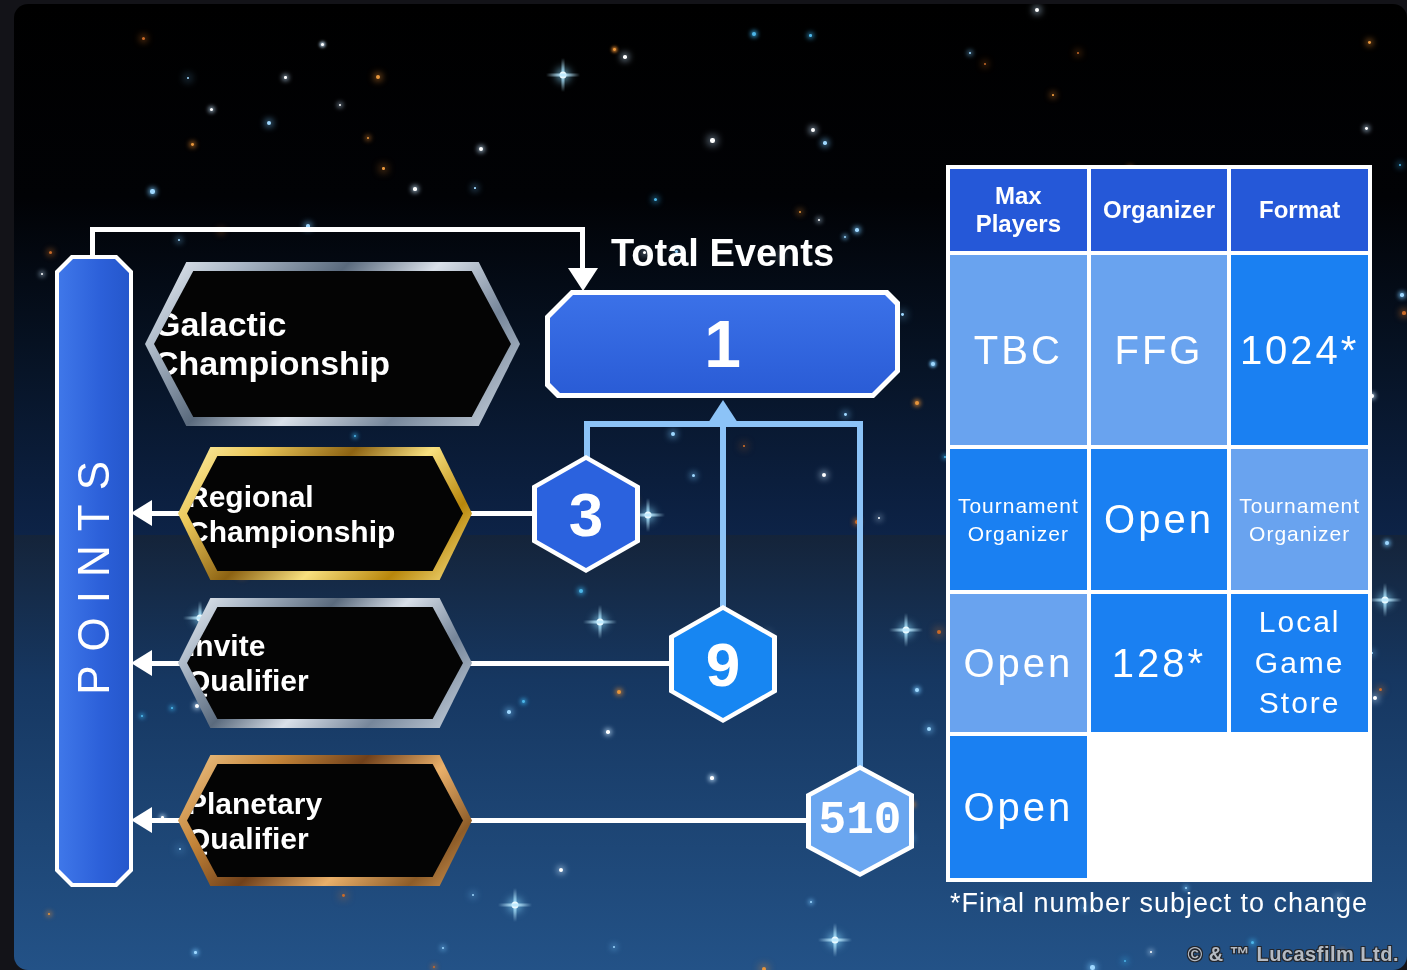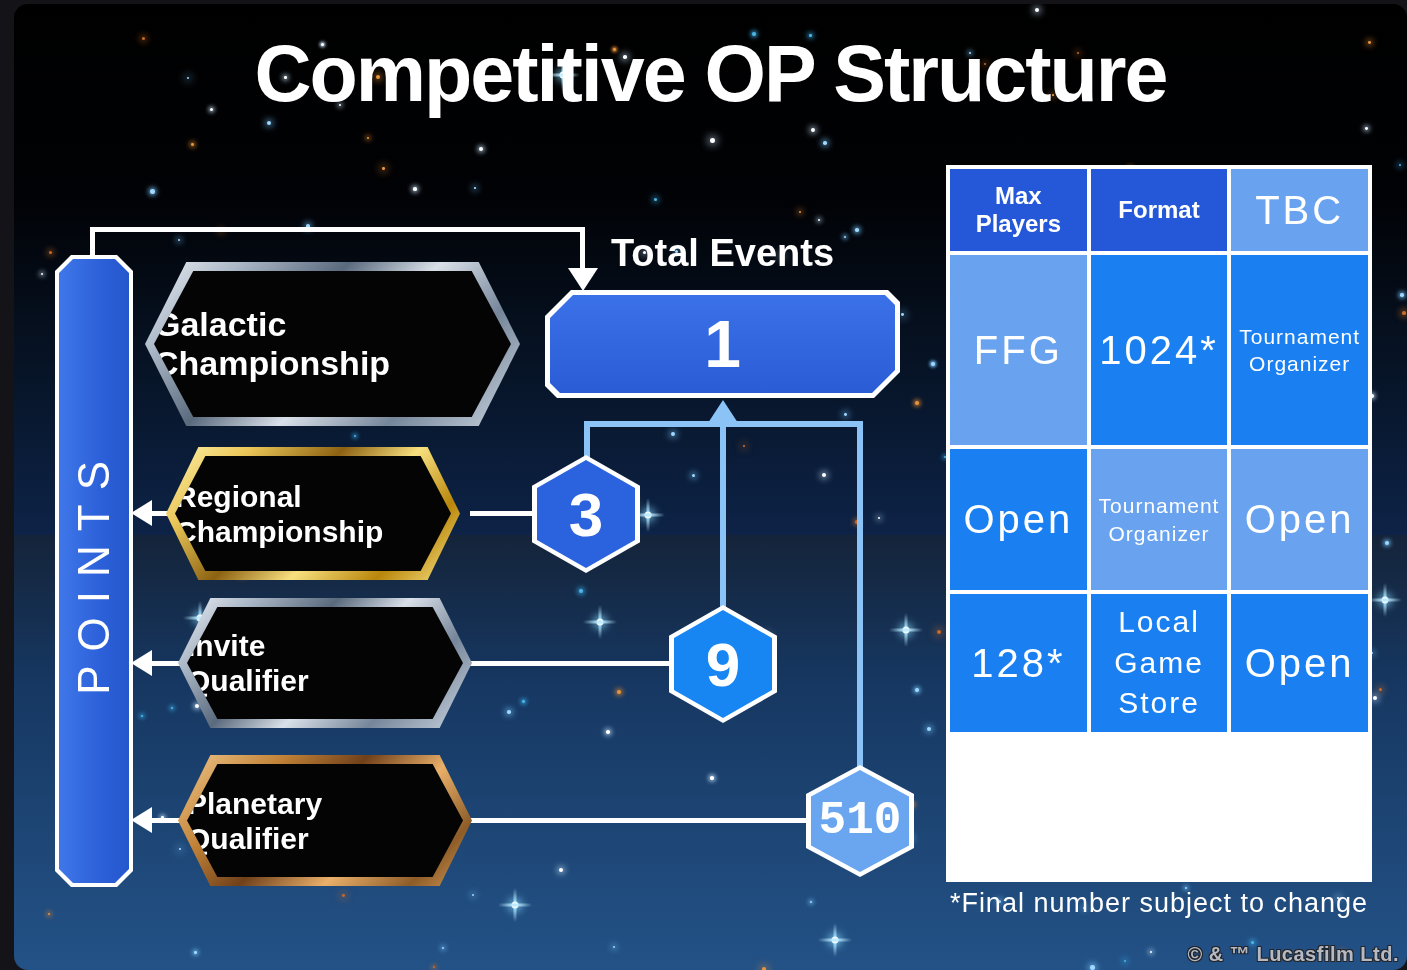--- a/index.html
+++ b/index.html
@@ -313,21 +313,20 @@
         <div class="dot"></div>
       </div>
       <div class="sparkle" style="left: 484px; top: 884px;">
         <div class="dot"></div>
       </div>
       <div class="sparkle" style="left: 804px; top: 919px;">
         <div class="dot"></div>
       </div>
     </div>
 
-  <div class="title">Competitive OP Structure</div>
 
   <div class="line wline" style="left:76px;top:223px;width:5px;height:34px;"></div>
   <div class="line wline" style="left:76px;top:223px;width:495px;height:5px;"></div>
   <div class="line wline" style="left:566px;top:223px;width:5px;height:44px;"></div>
   <div class="arrow arrow-down" style="left:554px;top:264px;"></div>
 
   <div class="arrow arrow-up" style="left:694px;top:396px;"></div>
   <div class="line bline" style="left:706px;top:414px;width:6px;height:190px;"></div>
   <div class="line bline" style="left:570px;top:417px;width:279px;height:6px;"></div>
   <div class="line bline" style="left:570px;top:417px;width:6px;height:37px;"></div>
@@ -350,21 +349,21 @@
     <div class="points-text">POINTS</div>
   </div>
 
   <div class="badge badge-lg silver" style="left:131px;top:258px;width:375px;height:164px;">
     <div class="inner">
       <div class="bl">Galactic</div>
       <div class="bl">Championship</div>
     </div>
   </div>
 
-  <div class="badge badge-sm gold" style="left:152px;top:443px;width:294px;height:133px;">
+  <div class="badge badge-sm gold" style="left:164px;top:443px;width:294px;height:133px;">
     <div class="inner">
       <div class="bl">Regional</div>
       <div class="bl">Championship</div>
     </div>
   </div>
 
   <div class="badge badge-sm silver" style="left:164px;top:594px;width:294px;height:130px;">
     <div class="inner">
       <div class="bl">Invite</div>
       <div class="bl">Qualifier</div>
@@ -392,20 +391,21 @@
     <div class="fill"></div>
     <div class="num">9</div>
   </div>
   <div class="nhex light" style="left:792px;top:761px;width:108px;height:112px;font-family:Liberation Mono, monospace;">
     <div class="fill"></div>
     <div class="num">510</div>
   </div>
 
   <div class="op-table">
     <div class="cell head">Max Players</div>
+    <div class="cell head">Organizer</div>
     <div class="cell head">Format</div>
 
     <div class="cell light cell-lg">TBC</div>
     <div class="cell light cell-lg">FFG</div>
 
     <div class="cell mid cell-lg">1024*</div>
     <div class="cell mid cell-sm">Tournament Organizer</div>
     <div class="cell mid cell-lg">Open</div>
 
     <div class="cell light cell-sm">Tournament Organizer</div>

